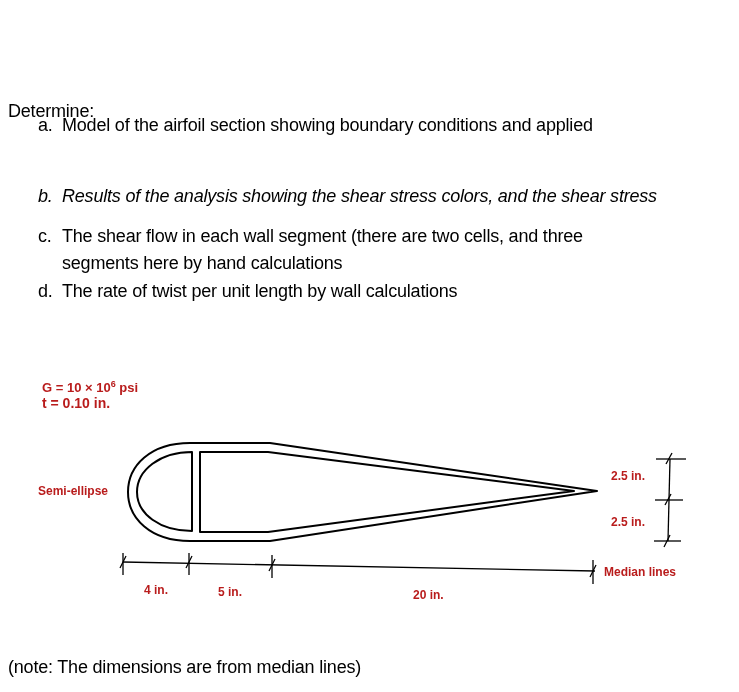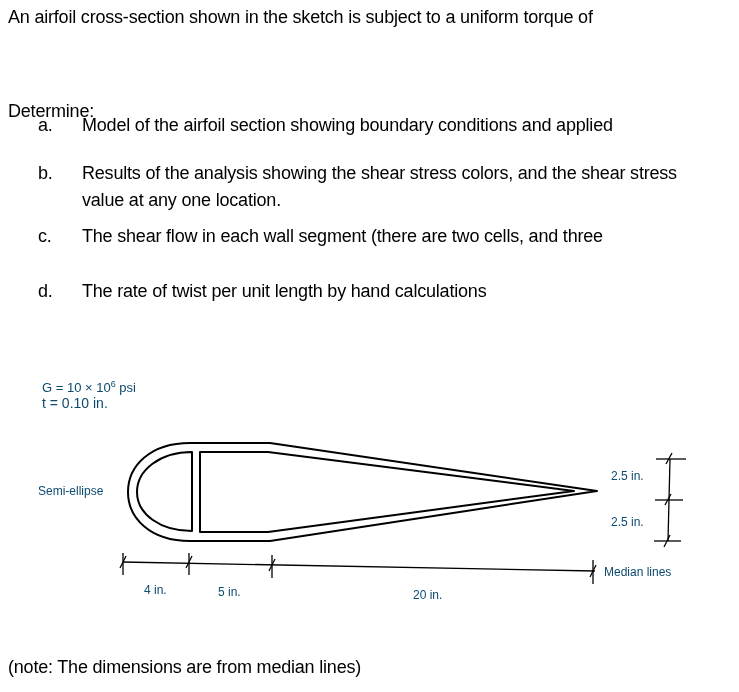--- a/index.html
+++ b/index.html
@@ -1,43 +1,42 @@
 <!DOCTYPE html>
 <html><head>
 <meta charset="utf-8">
 <style>
   html, body { margin:0; padding:0; background:#ffffff; }
   body { width:739px; height:692px; position:relative; overflow:hidden; color:#000; font-family:"Liberation Sans", sans-serif; }
   .para { position:absolute; left:8px; font-size:18px; line-height:27px; font-family:"Liberation Sans", sans-serif; letter-spacing:-0.2px; }
   .item { position:absolute; left:38px; font-size:18px; line-height:27px; font-family:"Liberation Sans", sans-serif; letter-spacing:-0.2px; }
   .item .m { display:inline-block; width:24px; }
-  .item .t { display:inline-block; width:650px; vertical-align:top; padding-left:0;margin-left:20px; }
-  .fig-text { position:absolute; font-family:"Liberation Sans", sans-serif; font-size:12px; color:#0c4a6e; }
+  .item .t { display:inline-block; width:650px; vertical-align:top; padding-left:0; }
+  .fig-text { position:absolute; font-family:"Liberation Sans", sans-serif; font-size:12px; color:#b91c1c;font-weight:bold; }
   svg { position:absolute; left:0; top:0; }
 </style>
 </head>
 <body>
 
 <div class="para" style="top:4px;">
-  <div>An airfoil cross-section shown in the sketch is subject to a uniform torque of</div>
 </div>
 <div class="para" style="top:72px;margin-top:26px;">Determine:</div>
 
 <div>
   <div class="item" style="top:112px;">
     <span class="m">a.</span><span class="t"><span>Model of the airfoil section showing boundary conditions and applied</span><br></span>
   </div>
-  <div class="item" style="top:160px;">
-    <span class="m">b.</span><span class="t"><span>Results of the analysis showing the shear stress colors, and the shear stress</span><br><span>value at any one location.</span></span>
+  <div class="item" style="top:183px;font-style:italic;">
+    <span class="m">b.</span><span class="t"><span>Results of the analysis showing the shear stress colors, and the shear stress</span><br></span>
   </div>
   <div class="item" style="top:223px;">
-    <span class="m">c.</span><span class="t"><span>The shear flow in each wall segment (there are two cells, and three</span><br></span>
+    <span class="m">c.</span><span class="t"><span>The shear flow in each wall segment (there are two cells, and three</span><br><span>segments here by hand calculations</span></span>
   </div>
   <div class="item" style="top:278px;">
-    <span class="m">d.</span><span class="t"><span>The rate of twist per unit length by hand calculations</span></span>
+    <span class="m">d.</span><span class="t"><span>The rate of twist per unit length by wall calculations</span></span>
   </div>
 </div>
 
 <svg width="739" height="692" viewBox="0 0 739 692">
   <g fill="none" stroke="#000" stroke-width="2" stroke-linejoin="round">
 
     <path d="M 190 443 L 270 443 L 597 491 L 270 541 L 190 541 C 150 541 128 518 128 492 C 128 466 150 443 190 443 Z"></path>
 
     <path d="M 192 452 L 192 531 C 160 531 137 514 137 492 C 137 470 160 452 192 452 Z"></path>
 

